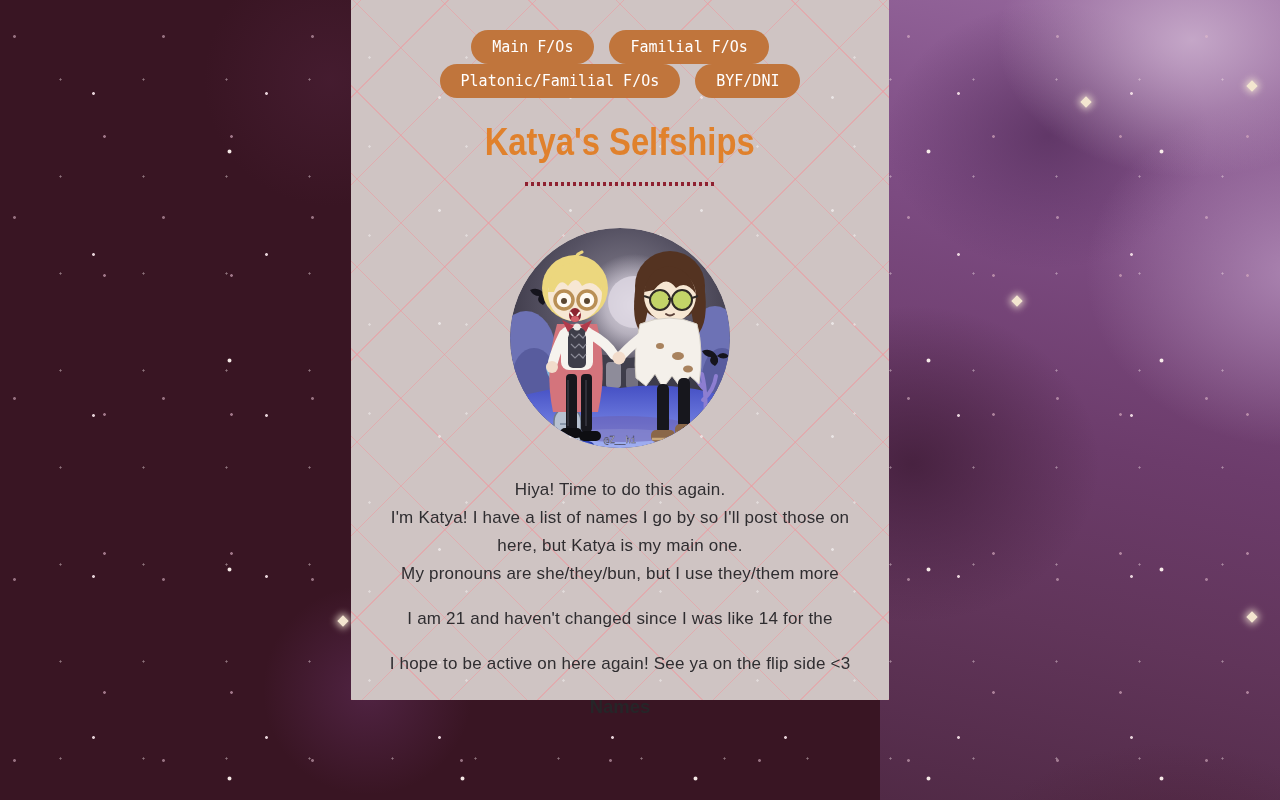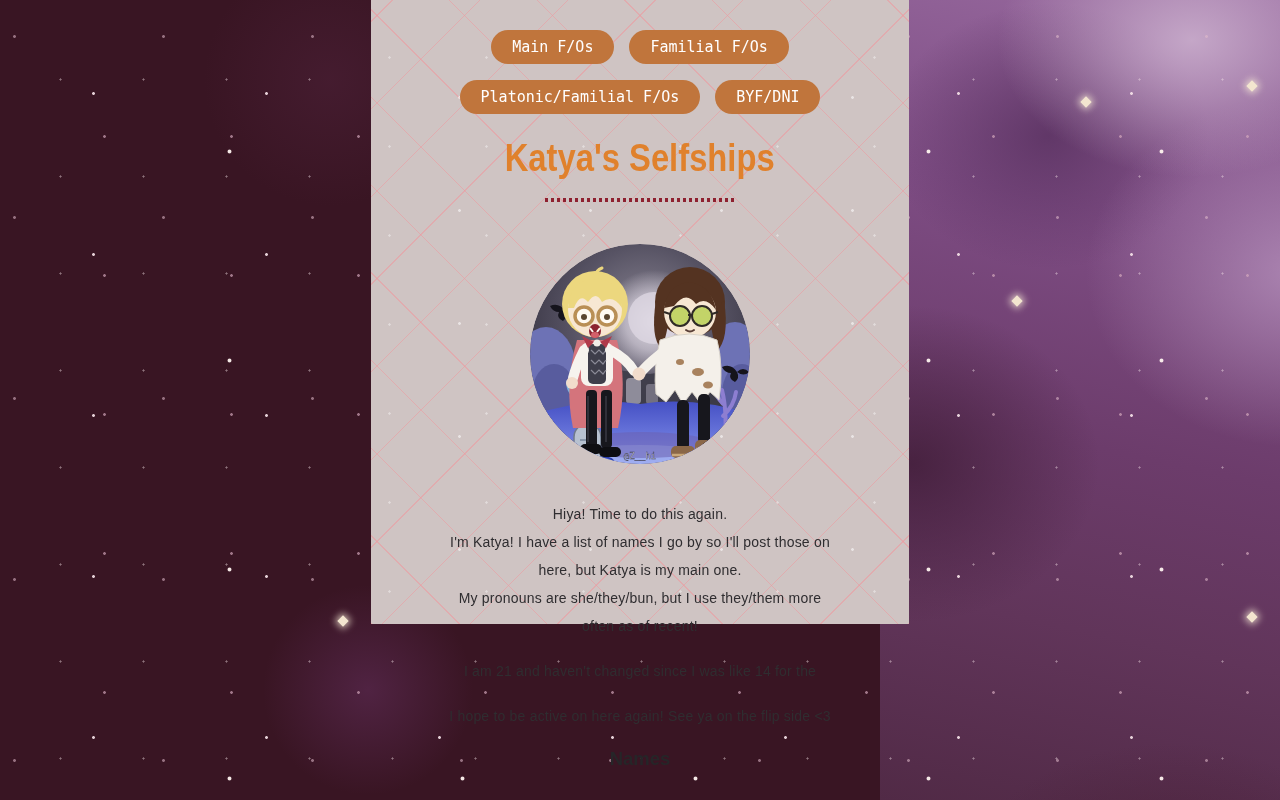--- a/index.html
+++ b/index.html
@@ -40,36 +40,36 @@
     background-size: 233px 209px, 149px 181px;
     background-position: 113px 47px, 89px 127px;
   }
   .sparkle {
     position:absolute; width:8px; height:8px; background:#f3e5cf;
     transform:rotate(45deg); box-shadow:0 0 7px 2px rgba(248,236,214,.75);
   }
 
   
   .column {
-    position:absolute; left:371px; top:0; width:538px; height:624px;
+    position:absolute; left:351px; top:0; width:538px; height:700px;
     background-color:#cfc4c3;
     background-image:
       radial-gradient(circle, rgba(255,255,255,.55) 1px, rgba(255,255,255,0) 1.7px),
       radial-gradient(circle, rgba(255,255,255,.4) .9px, rgba(255,255,255,0) 1.5px),
       repeating-linear-gradient( 45deg, rgba(238,152,158,.55) 0px, rgba(238,152,158,.55) 1px, rgba(0,0,0,0) 1px, rgba(0,0,0,0) 62px),
       repeating-linear-gradient(-45deg, rgba(238,152,158,.55) 0px, rgba(238,152,158,.55) 1px, rgba(0,0,0,0) 1px, rgba(0,0,0,0) 62px);
     background-size: 131px 113px, 97px 89px, auto, auto;
     background-position: 23px 41px, 67px 13px, 0 0, 0 0;
     text-align:center;
   }
 
   
   .btn-row { display:flex; justify-content:center; gap:15px; }
   .btn-row.first { padding-top:30px; }
-  .btn-row.second { margin-top:16px; }
+  .btn-row.second { }
   .pill {
     display:inline-block; background:#c0753c; color:#fff;
     font-family:"DejaVu Sans Mono","Liberation Mono",monospace;
     font-size:15px; line-height:34px; height:34px; padding:0 21px;
     border-radius:17px; text-decoration:none; cursor:pointer; white-space:nowrap;
   }
 
   
   h1.title {
     margin-top:21px; color:#e0812c; font-size:39px; font-weight:bold;
@@ -79,21 +79,21 @@
   .divider {
     width:190px; height:4px; margin:17px auto 0;
     background:repeating-linear-gradient(to right, #8e2130 0 3px, rgba(0,0,0,0) 3px 6px);
   }
 
   
   .avatar { width:220px; height:220px; margin:42px auto 0; border-radius:50%; overflow:hidden; }
   .avatar svg { display:block; }
 
   
-  .intro { margin-top:36px; color:#2f2d30; font-size:14px; }
+  .intro { margin-top:28px; color:#2f2d30; font-size:17px; }
   .intro .para { margin-bottom:17px; }
   .intro .tline { line-height:28px; letter-spacing:.2px; }
   h2.names { margin-top:8px; color:#262528; font-size:18.5px; font-weight:bold; line-height:24px; }
 </style>
 </head>
 <body>
 
 <div class="bg">
   <div class="bg-right"></div>
   <div class="stars stars-a"></div>
@@ -235,21 +235,20 @@
       </g>
     </svg>
   </div>
 
   <section class="intro">
     <div class="para">
       <div class="tline">Hiya! Time to do this again.</div>
       <div class="tline">I'm Katya! I have a list of names I go by so I'll post those on</div>
       <div class="tline">here, but Katya is my main one.</div>
       <div class="tline">My pronouns are she/they/bun, but I use they/them more</div>
-      <div class="tline">often as of recent!</div>
     </div>
     <div class="para">
       <div class="tline">I am 21 and haven't changed since I was like 14 for the</div>
     </div>
     <div class="para">
       <div class="tline">I hope to be active on here again! See ya on the flip side &lt;3</div>
     </div>
   </section>
 
   <h2 class="names">Names</h2>

